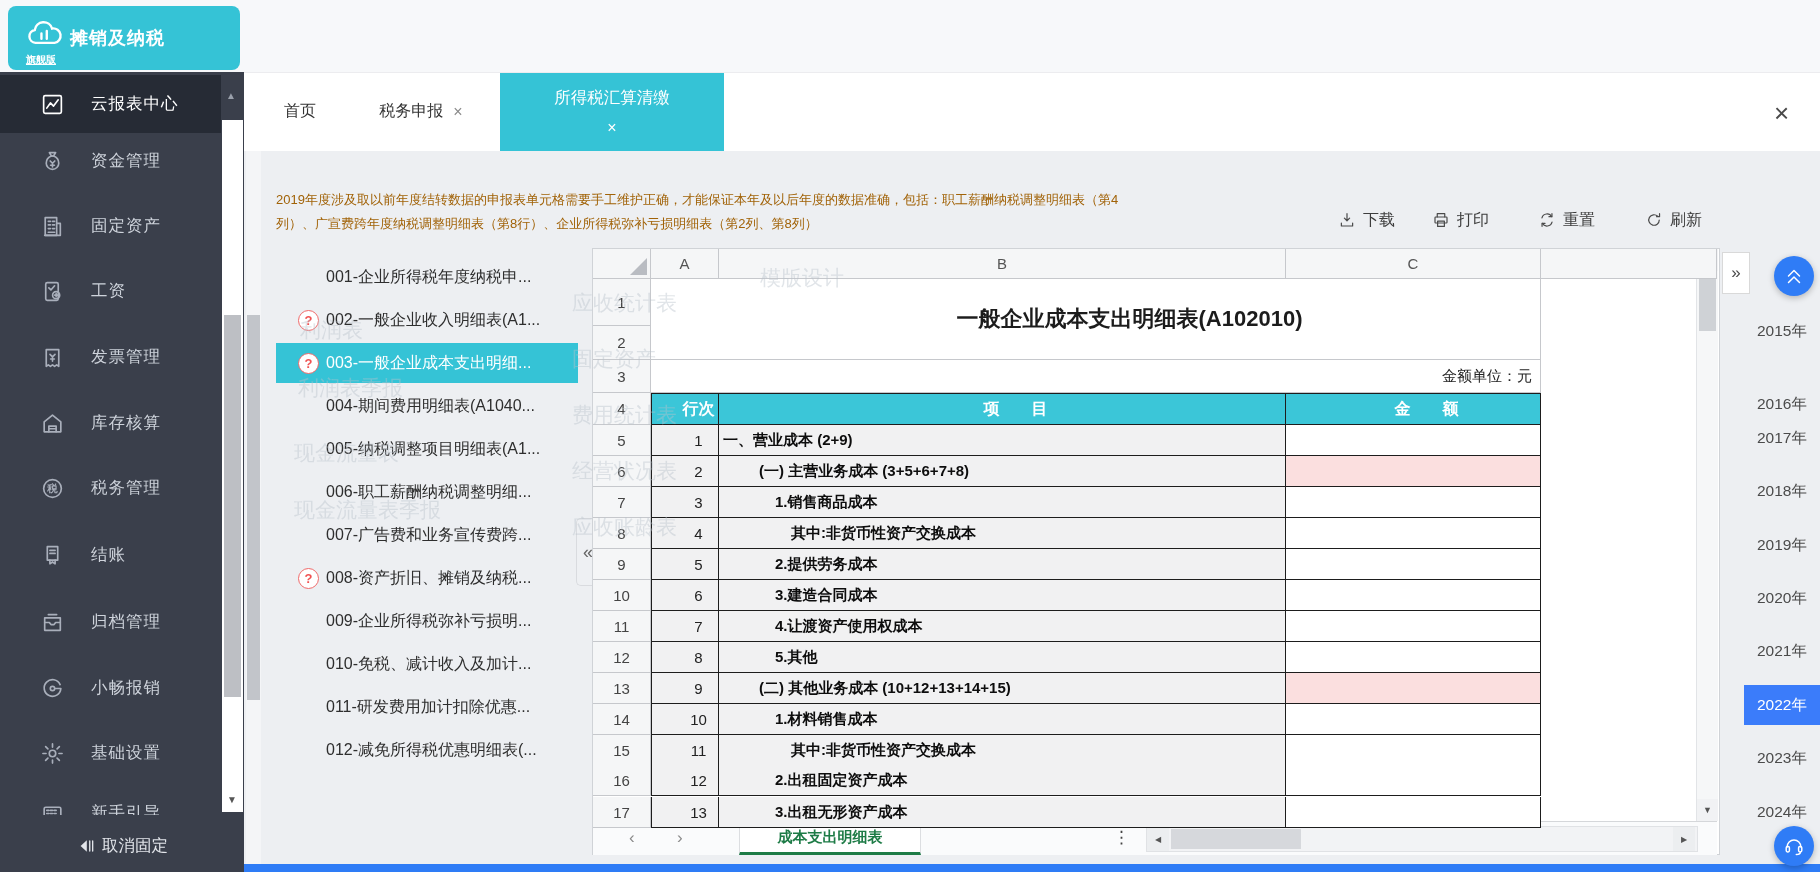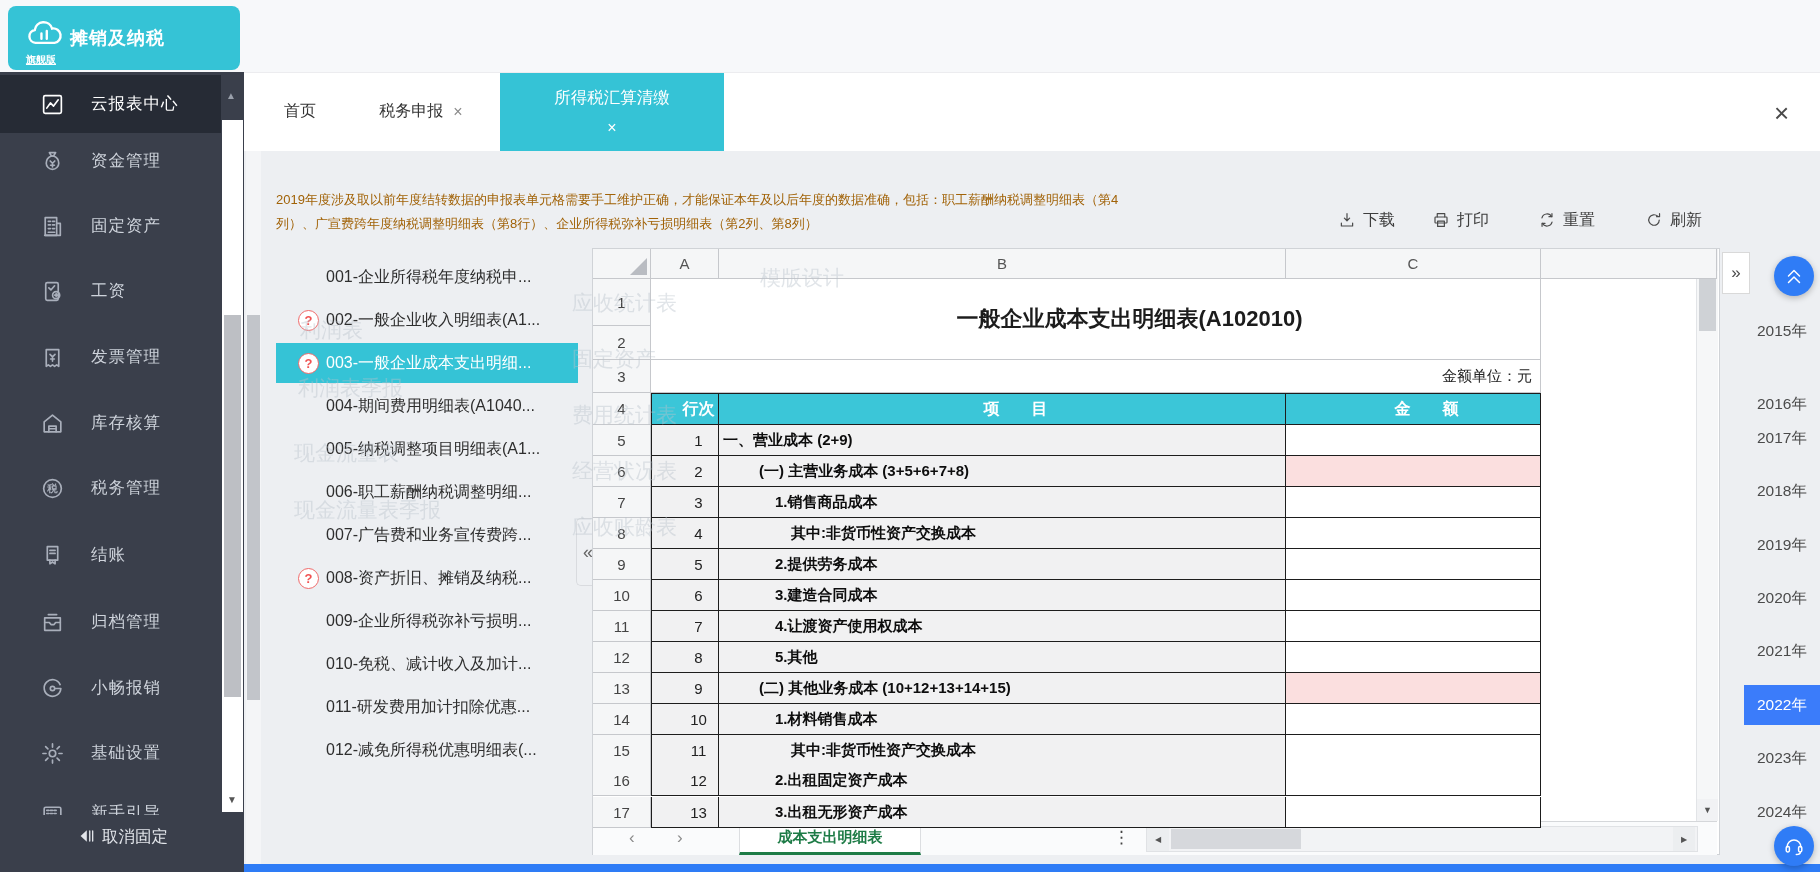--- a/index.html
+++ b/index.html
@@ -26,21 +26,21 @@
   .side-nav{position:absolute;left:0;top:0;width:244px;height:743px;overflow:hidden;}
   .side-item{position:absolute;left:0;width:221px;height:40px;display:flex;align-items:center;
              color:#ced3db;cursor:pointer;}
   .side-item .s-ico{margin-left:40px;width:25px;height:25px;color:#a9afbb;}
   .side-item .s-lab{margin-left:26px;font-size:16.5px;letter-spacing:1px;white-space:nowrap;}
   .side-item.sel{background:#262b35;width:221px;height:58px;}
   .side-item.sel .s-lab,.side-item.sel .s-ico{color:#ffffff;}
   .side-track{left:222px;top:48px;width:21px;height:692px;background:#ffffff;}
   .side-thumb{left:2px;top:195px;width:17px;height:382px;background:#bdbfc4;position:absolute;}
   .side-arrow{font-size:10px;z-index:2;}
-  .unpin{left:0;top:754px;width:244px;height:40px;display:flex;align-items:flex-start;justify-content:center;
+  .unpin{left:0;top:754px;width:244px;height:40px;display:flex;align-items:center;justify-content:center;
          color:#e2e5ea;font-size:16.5px;cursor:pointer;}
   .unpin .s-ico{width:20px;height:20px;margin-right:6px;color:#e2e5ea;}
 
   
   .tabrow{left:244px;top:72px;width:1576px;height:79px;background:#ffffff;z-index:3;}
   .tab{position:absolute;top:0;height:79px;display:flex;align-items:center;justify-content:center;
        font-size:16px;color:#333;cursor:pointer;gap:10px;}
   .tab .tclose{color:#8b8b8b;font-size:16px;}
   .tab.active{background:#35c3d6;color:#fff;font-size:16.5px;}
   .tab.active .tclose{color:#fff;}

